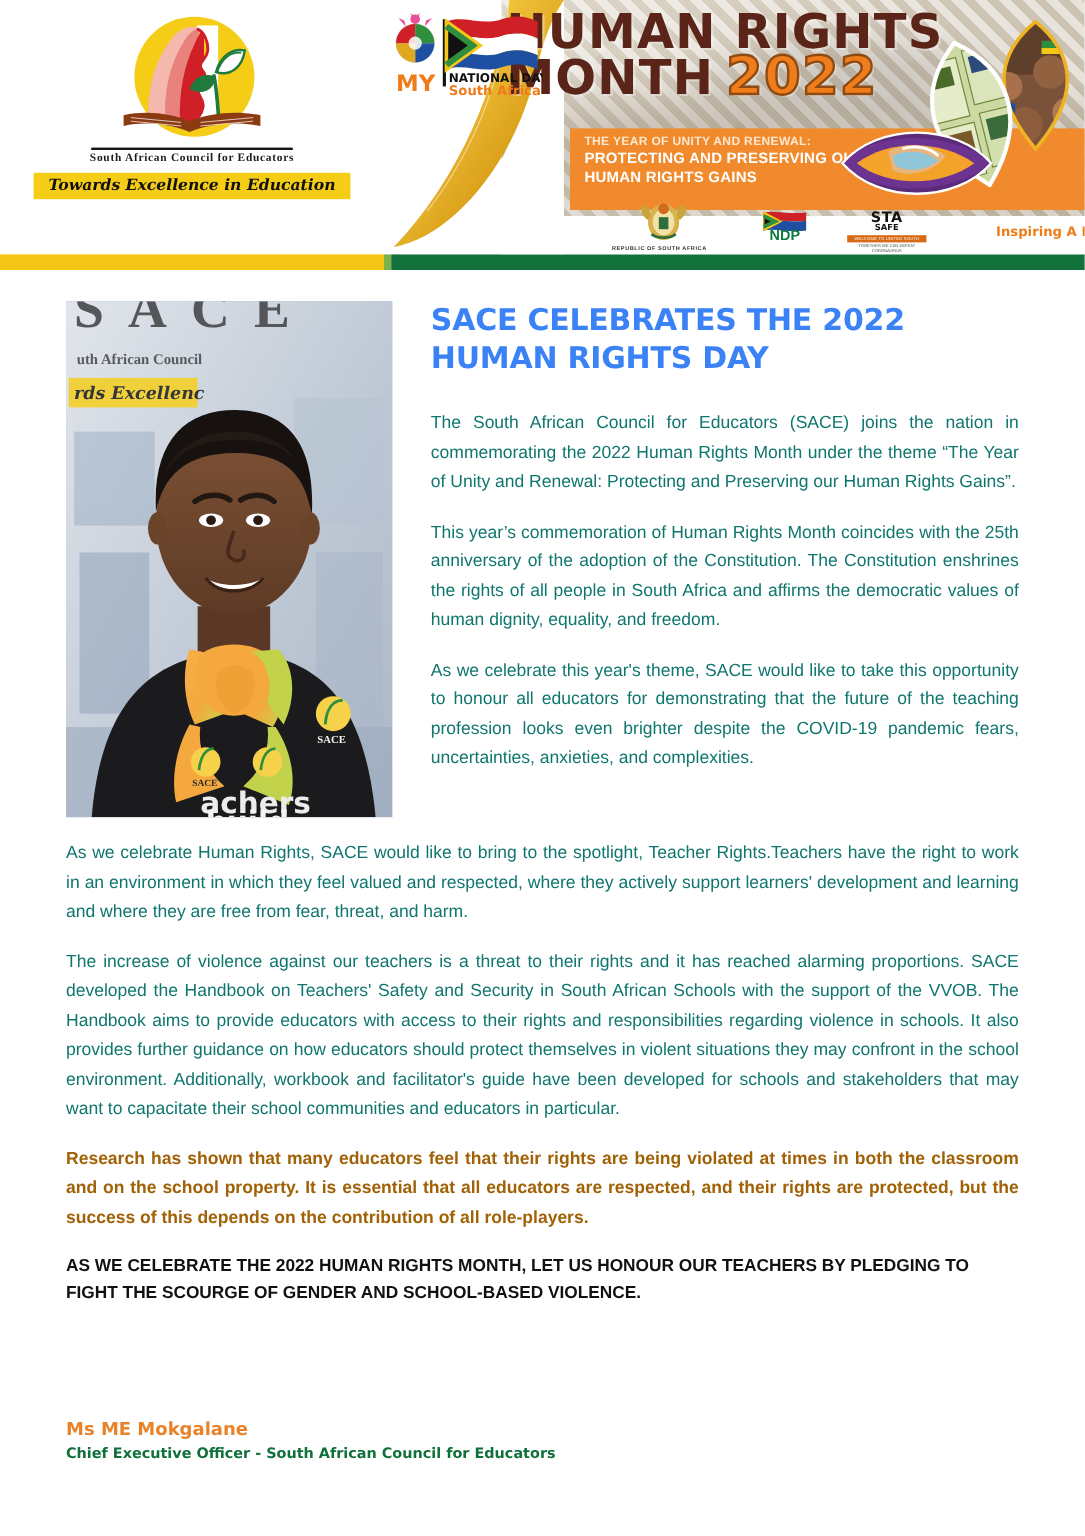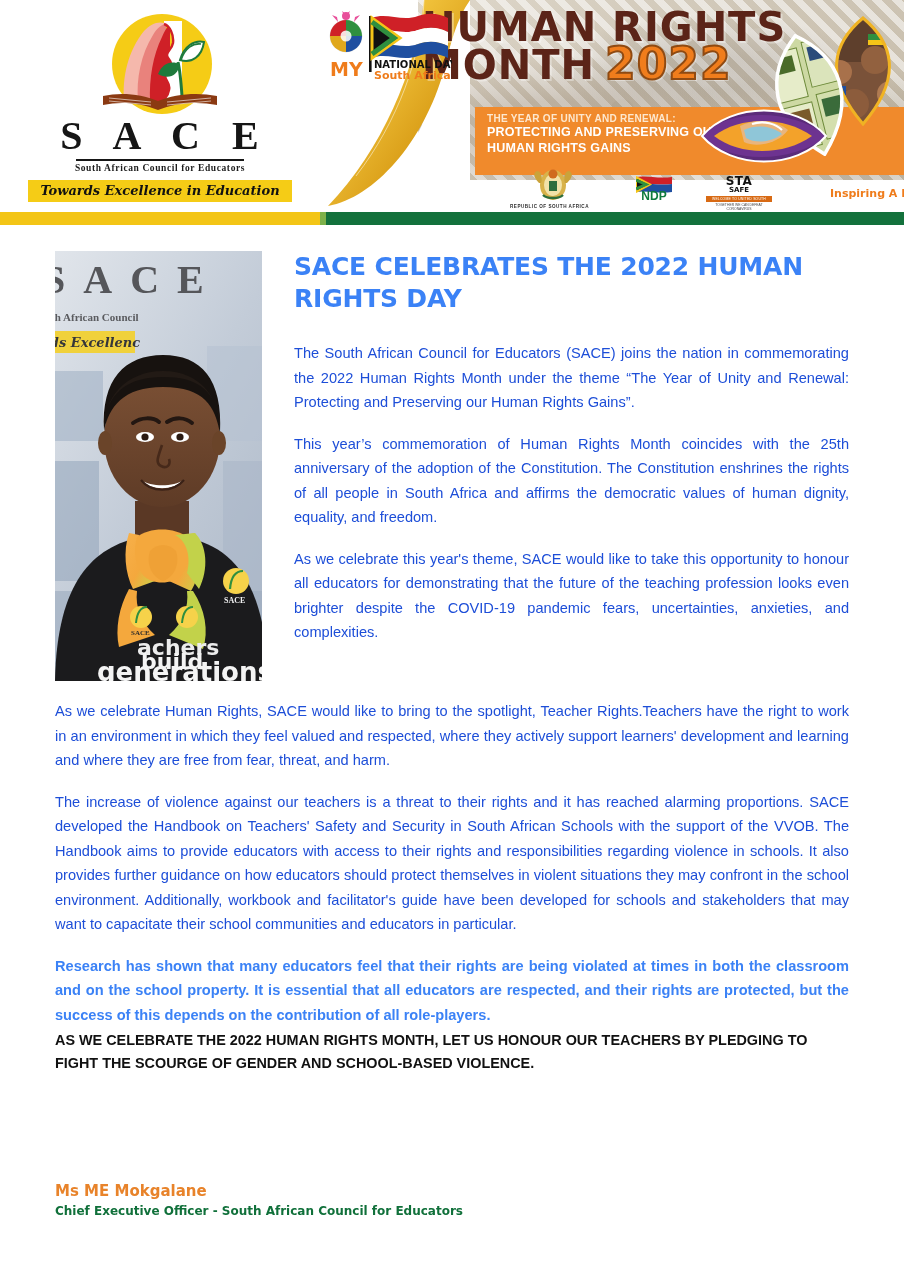--- a/index.html
+++ b/index.html
@@ -252,21 +252,21 @@
     position: absolute;
     left: 0; top: 225px;
     width: 904px;
   }
   .top-section {
     display: flex;
     padding: 26px 55px 0 55px;
     gap: 32px;
   }
   .photo {
-    width: 207px;
+    width: 272px;
     height: 430px;
     flex: none;
     position: relative;
     overflow: hidden;
     background: #b9c3cf;
   }
   .photo svg { display: block; width: 100%; height: 100%; }
 
   .right-col { flex: 1; }
 
@@ -276,35 +276,35 @@
     font-size: 25px;
     line-height: 1.28;
     color: #3b82f6;
     letter-spacing: -0.2px;
     margin-bottom: 26px;
   }
   p.para {
     font-family: "Liberation Sans", sans-serif;
     font-size: 14.6px;
     line-height: 1.68;
-    color: #1d4ed8;
+    color: #0f766e;
     text-align: justify;
     margin-bottom: 17px;
   }
   .wide-section {
     padding: 18px 55px 0 55px;
   }
   p.para-bold {
     font-family: "Liberation Sans", sans-serif;
     font-size: 14.6px;
     font-weight: bold;
     line-height: 1.68;
-    color: #3b82f6;
+    color: #a16207;
     text-align: justify;
-    margin-bottom: 2px;
+    margin-bottom: 17px;
   }
   p.para-caps {
     font-family: "Liberation Sans", sans-serif;
     font-size: 14.4px;
     font-weight: bold;
     line-height: 1.6;
     color: #111;
     text-align: left;
     margin-bottom: 17px;
   }
@@ -352,21 +352,20 @@
         <path d="M30 62 C29 48 28 36 26 28" stroke="#1f7a3c" stroke-width="3" fill="none"></path>
         <path d="M28 30 C18 26 10 30 6 40 C16 46 26 42 28 30 Z" fill="#1f7a3c"></path>
         <path d="M28 26 C32 12 42 6 52 8 C50 22 40 30 28 26 Z" fill="#ffffff" stroke="#1f7a3c" stroke-width="2"></path>
         <path d="M29 26 C33 14 41 9 49 10" stroke="#1f7a3c" stroke-width="1.6" fill="none"></path>
       </svg>
       <svg class="sace-book" viewBox="0 0 118 22">
         <path d="M2 4 C20 0 40 2 57 9 C74 2 96 0 116 4 L116 13 C96 9 74 11 57 18 C40 11 20 9 2 13 Z" fill="#8b3a12"></path>
         <path d="M8 6 L50 10 M8 9 L50 13 M66 10 L110 6 M66 13 L110 9" stroke="#ffffff" stroke-width="0.8" fill="none" opacity=".75"></path>
       </svg>
     </div>
-    <div class="sace-word">S A C E</div>
     <div class="sace-rule"></div>
     <div class="sace-sub">South African Council for Educators</div>
     <div class="sace-tagline">Towards Excellence in Education</div>
   </div>
 
   <div class="banner">
 
     <div class="banner-art"></div>
 
     <svg class="banner-swoosh" viewBox="0 0 150 212">

